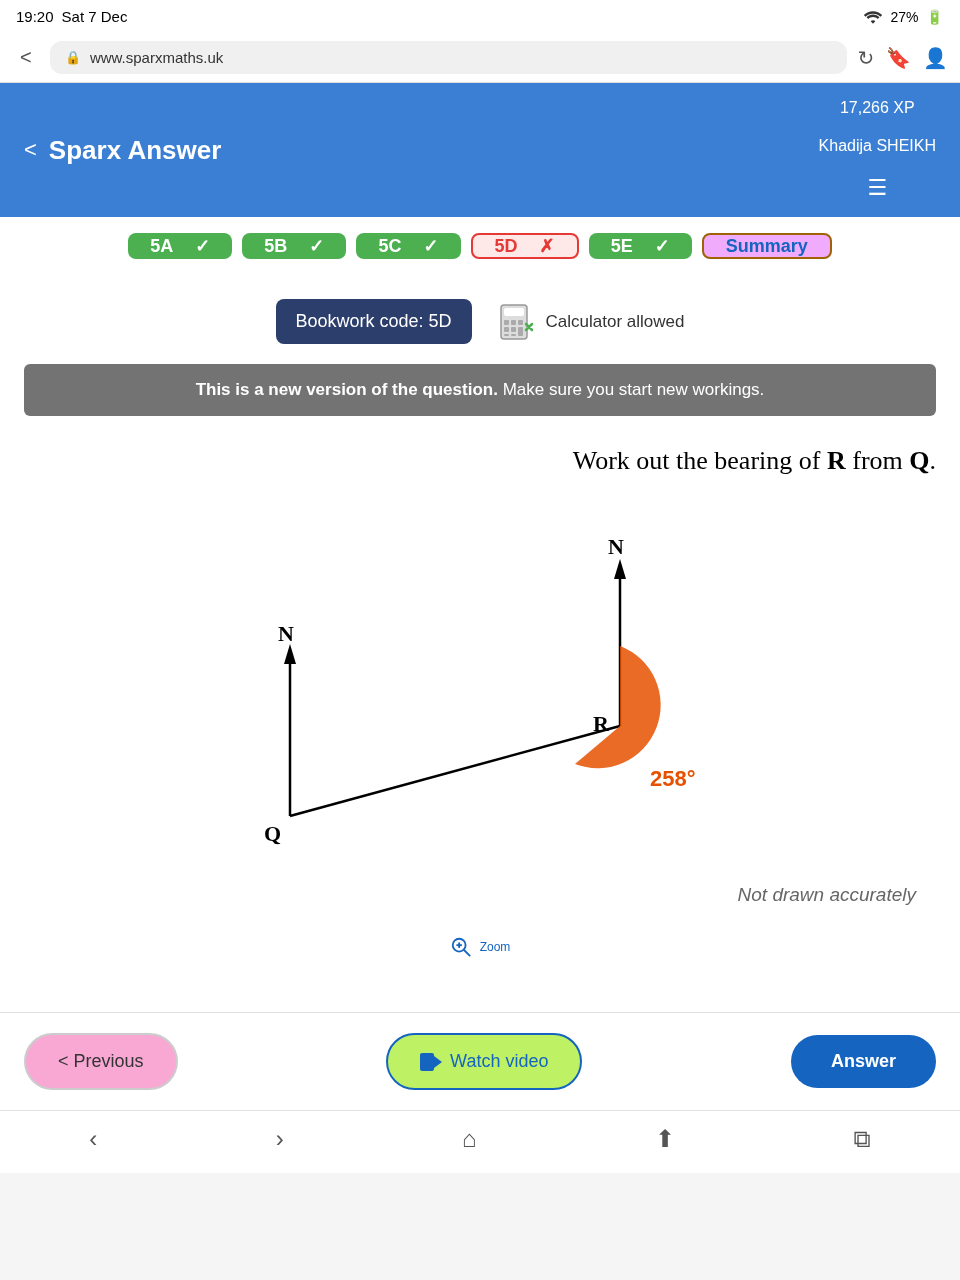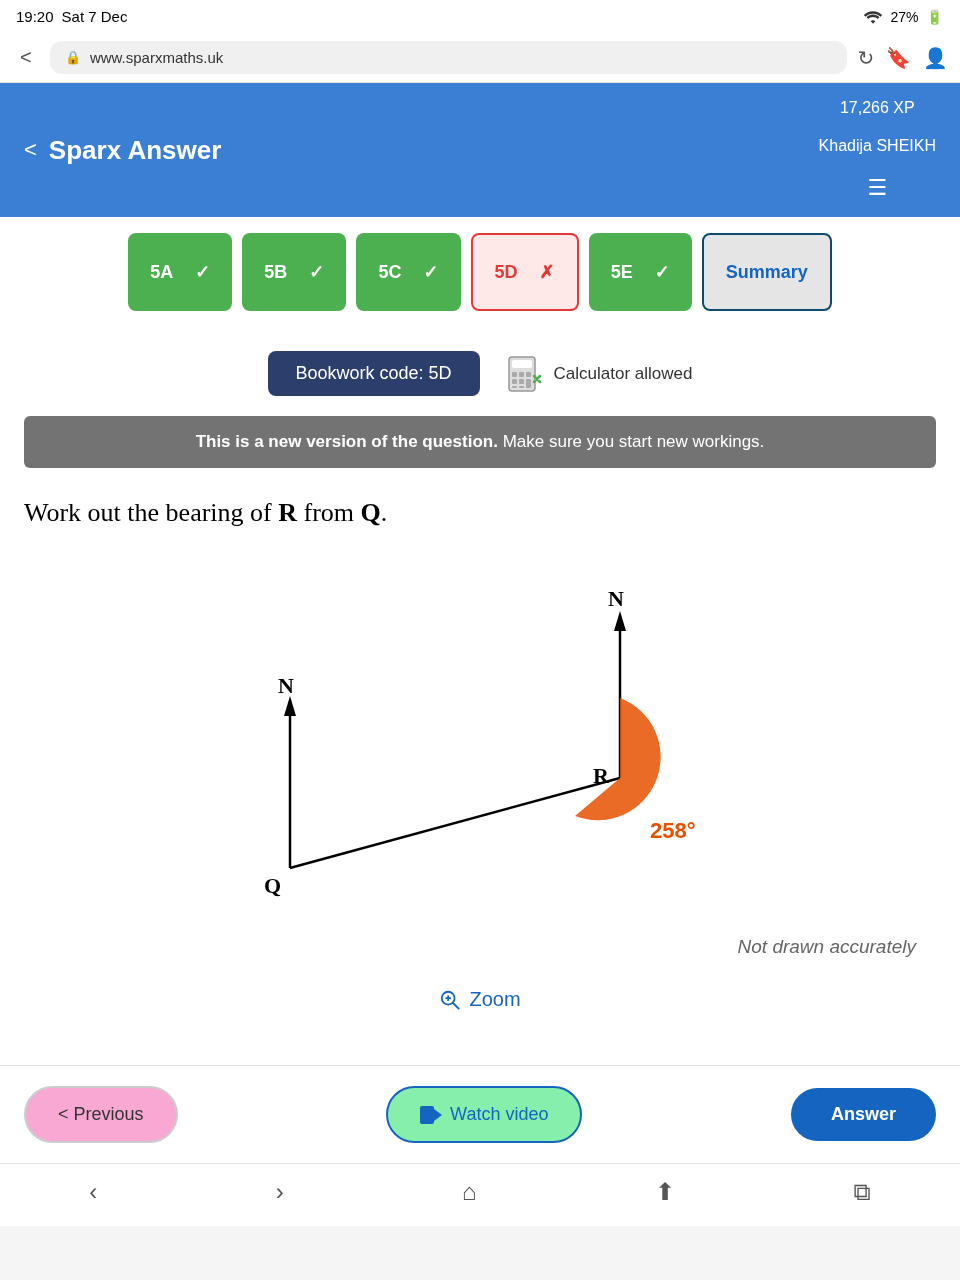--- a/index.html
+++ b/index.html
@@ -38,86 +38,86 @@
     .app-title { color: white; font-size: 26px; font-weight: 700; }
     .app-header-right { display: flex; align-items: center; gap: 20px; color: white; font-size: 16px; flex-direction: column; }
     .hamburger { font-size: 22px; color: white; cursor: pointer; }
 
     
     .tab-bar {
       background: white; display: flex; justify-content: center;
       gap: 10px; padding: 16px 20px; flex-wrap: wrap;
     }
     .tab {
-      padding: 26px 22px; border-radius: 8px; font-size: 18px; font-weight: 600;
+      padding: 0 22px; border-radius: 8px; font-size: 18px; font-weight: 600;
       cursor: pointer; display: flex; align-items: center; gap: 22px;
     }
     .tab-green { background: #4CAF50; color: white; }
     .tab-red-outline { background: #ffe8e8; color: #e53935; border: 2px solid #e53935; }
-    .tab-summary { background: #e5e5e5; color: #1565c0; border: 2px solid #0c4a6e; }
+    .tab-summary { background: #f0abfc; color: #1565c0; border: 2px solid #a16207; }
 
     
     .content { background: white; padding: 24px; }
 
     
     .bookwork-bar {
       display: flex; justify-content: center; align-items: center; gap: 24px;
       margin-bottom: 20px;
     }
     .bookwork-code {
-      background: #2c3e6b; color: white; padding: 12px 28px;
+      background: #2c3e6b; color: white; padding: 12px 20px;
       border-radius: 8px; font-size: 18px; font-weight: 500;
     }
     .calculator-info {
       display: flex; align-items: center; gap: 10px; font-size: 17px; color: #333;
     }
 
     
     .warning-banner {
       background: #737373; color: white; padding: 16px 24px;
       font-size: 17px; text-align: center; border-radius: 6px; margin-bottom: 24px;
     }
 
     
     .question-text {
-      text-align: left; font-size: 26px; margin: 30px 0 20px;
+      text-align: right; font-size: 26px; margin: 30px 0 20px;
       font-family: Georgia, serif;
     }
 
     
     .diagram-container {
       display: flex; justify-content: center; align-items: center;
       margin: 20px 0; position: relative;
     }
     .not-drawn-note {
       position: absolute; bottom: 10px; right: 20px;
       font-size: 19px; color: #666; font-style: italic;
     }
 
     
     .zoom-btn {
       display: flex; justify-content: center; align-items: center;
-      gap: 8px; color: #1565c0; font-size: 20px; cursor: pointer;
+      gap: 8px; color: #1565c0; font-size: 12px; cursor: pointer;
       margin: 16px 0 30px;
     }
 
     
     .bottom-bar {
       display: flex; justify-content: space-between; align-items: center;
       padding: 20px 24px; background: white; border-top: 1px solid #e0e0e0;
       gap: 16px;
     }
     .btn-previous {
       padding: 16px 32px; border: 2px solid #ccc; border-radius: 50px;
       background: #f9a8d4; font-size: 18px; cursor: pointer; color: #333;
       font-weight: 500;
     }
     .btn-watch {
       padding: 16px 32px; border: 2px solid #1565c0; border-radius: 50px;
-      background: #86efac; font-size: 18px; cursor: pointer; color: #1565c0;
+      background: #bef264; font-size: 18px; cursor: pointer; color: #1565c0;
       font-weight: 500; display: flex; align-items: center; gap: 8px;
     }
     .btn-answer {
       padding: 16px 40px; border-radius: 50px;
       background: #1565c0; font-size: 18px; cursor: pointer; color: white;
       font-weight: 600; border: none;
     }
 
     
     .ios-nav {

